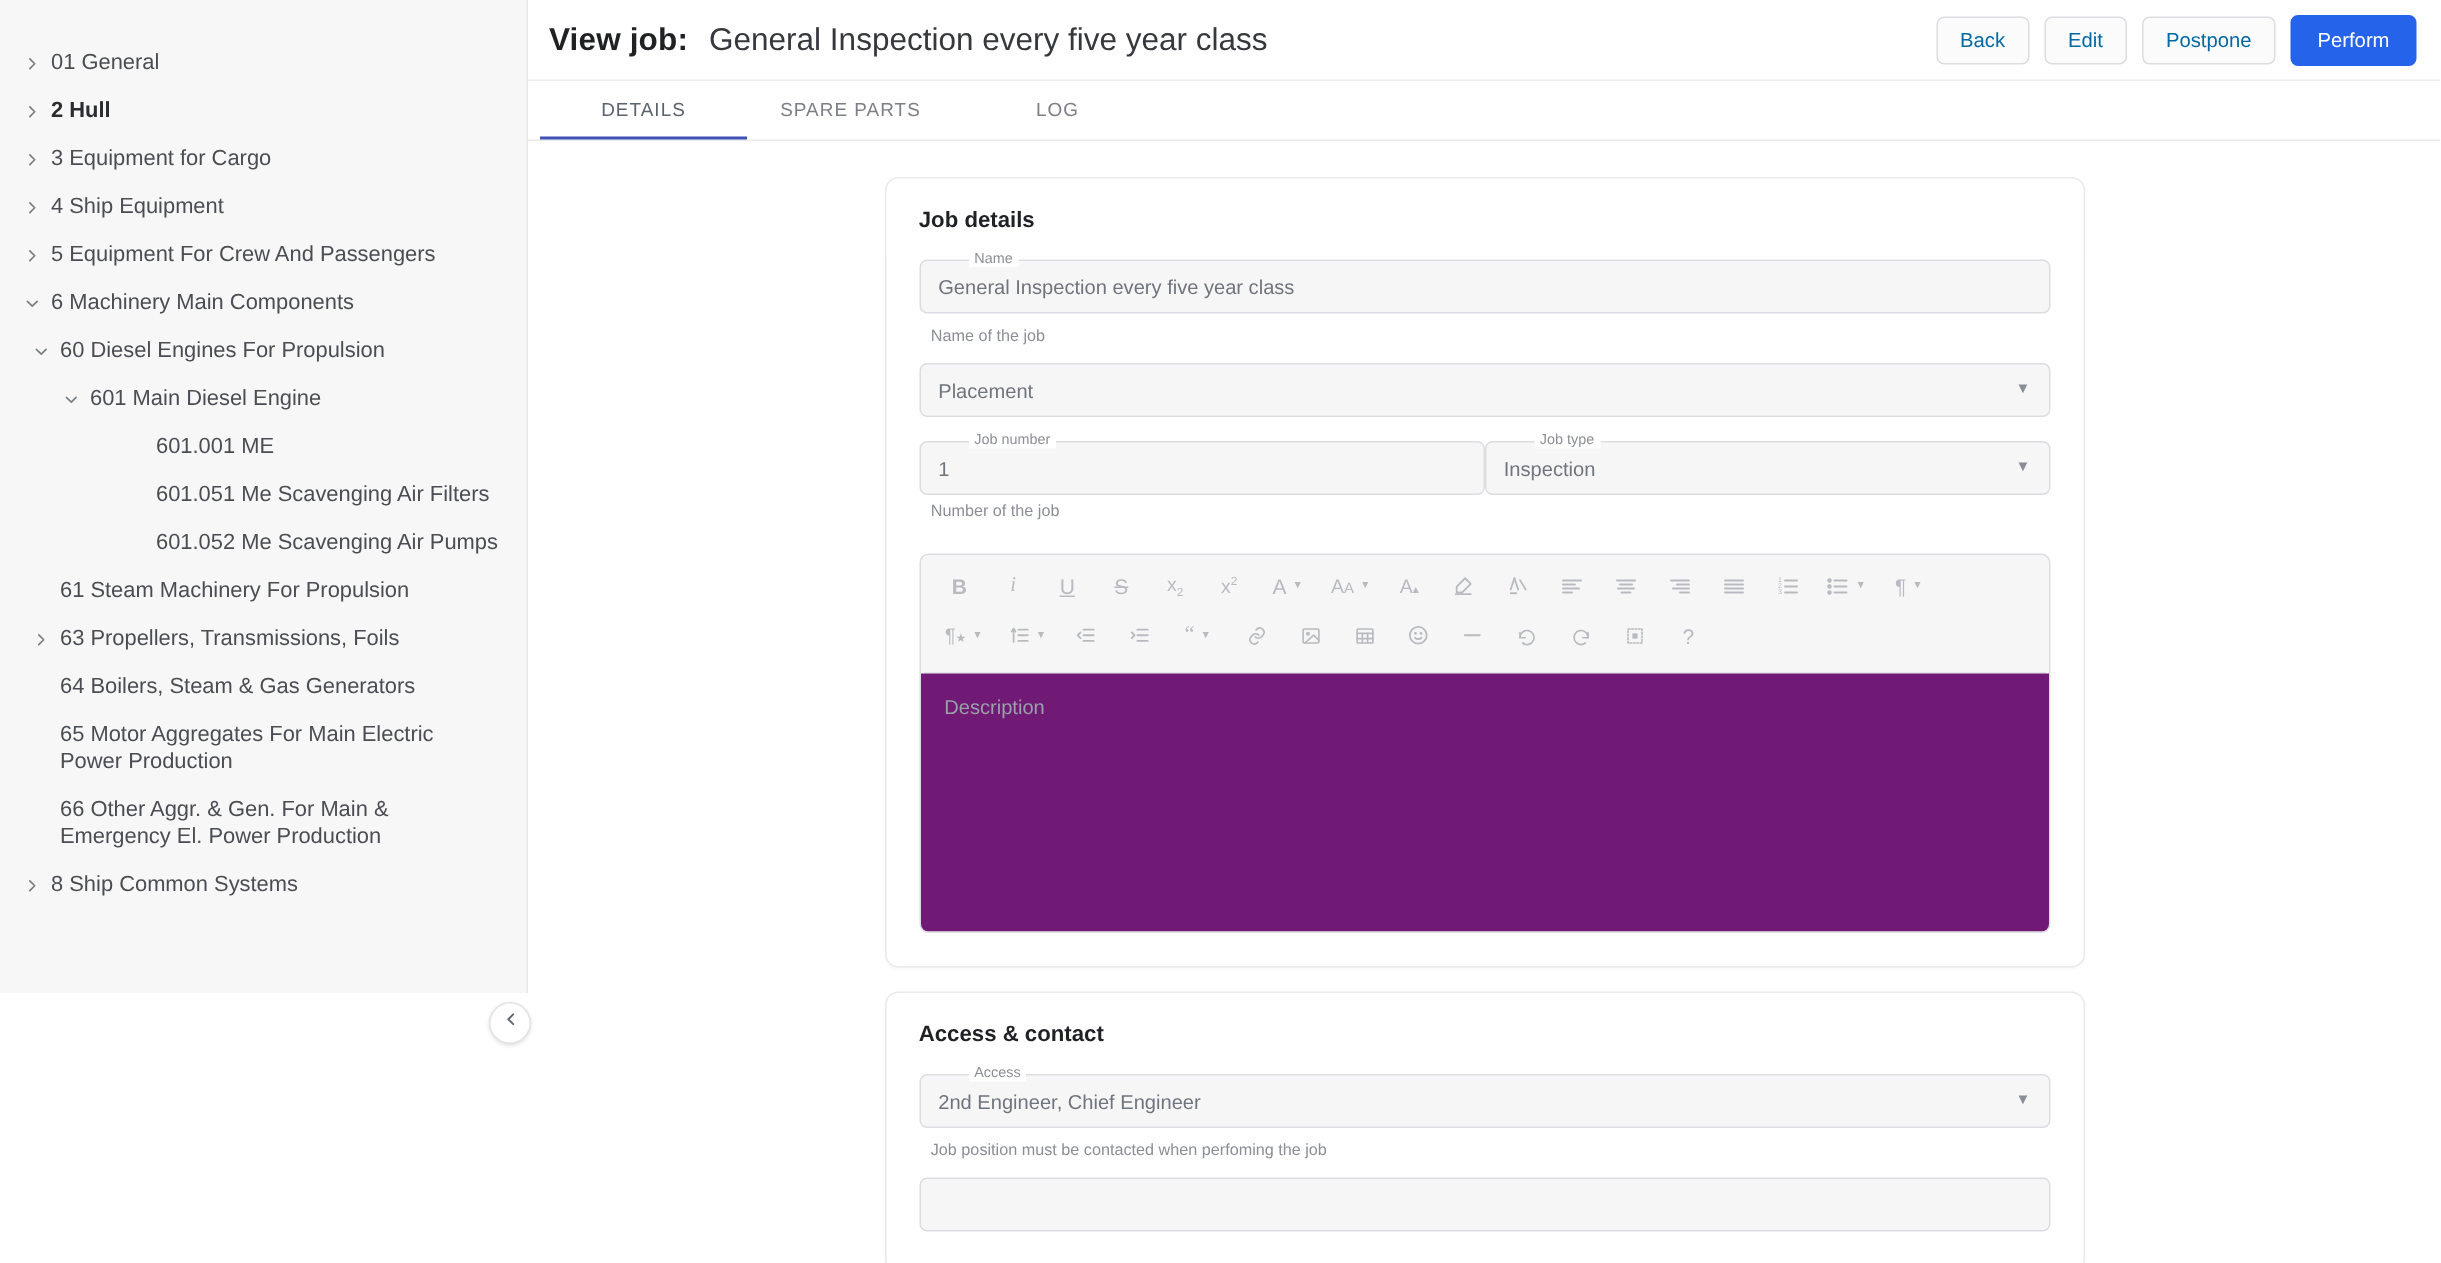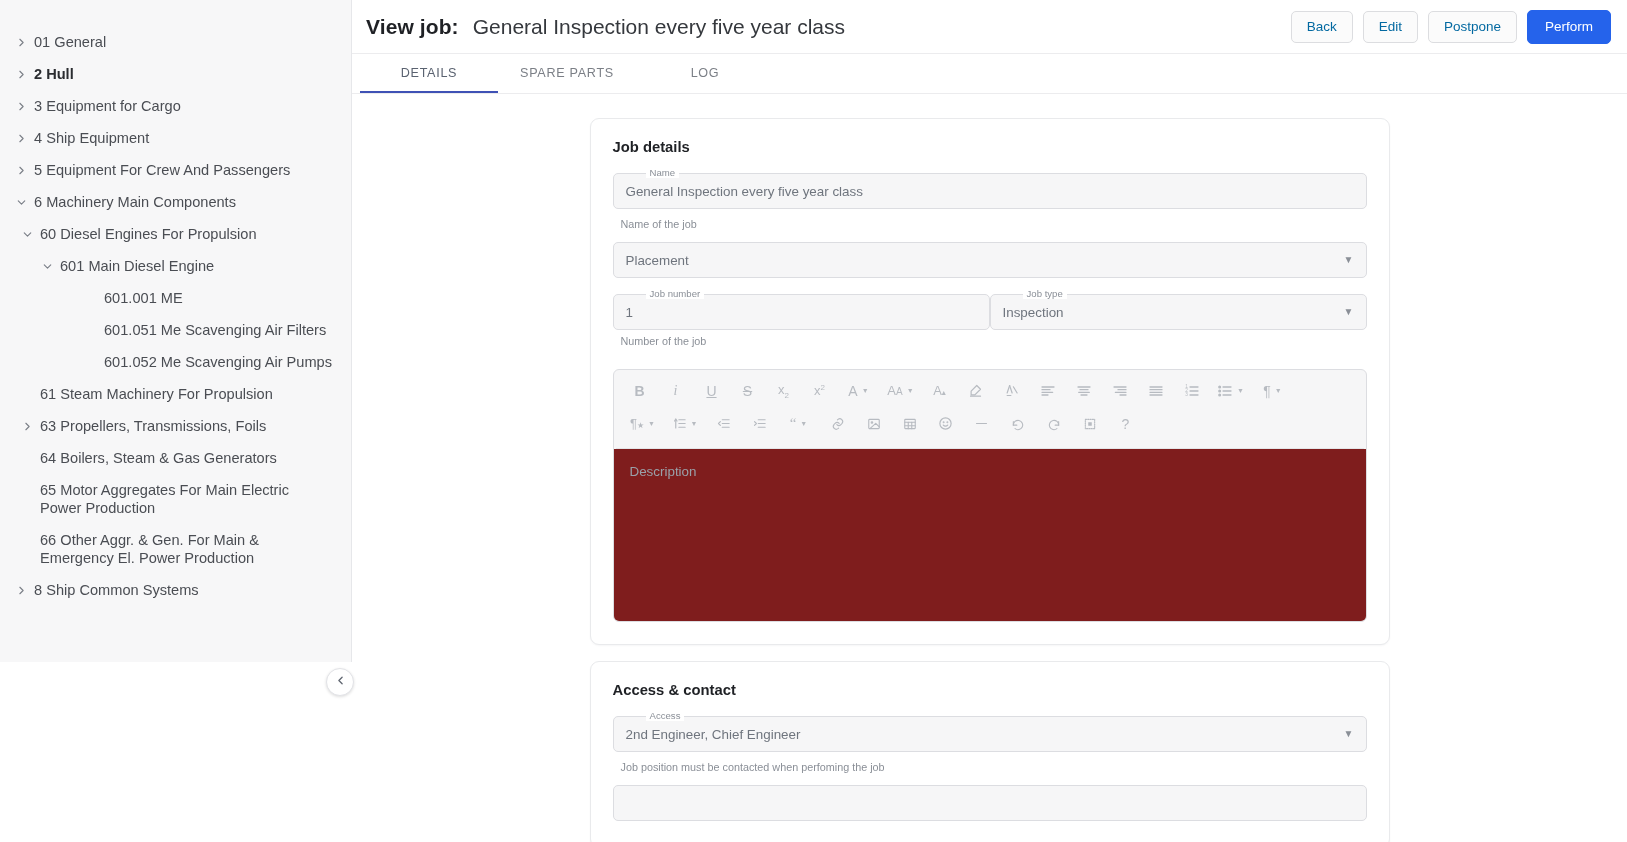--- a/index.html
+++ b/index.html
@@ -173,21 +173,21 @@
   }
   .tbtn svg { display: block; }
   .tbtn.wide { width: 42px; gap: 2px; }
   .tb-caret { font-size: 7px; margin-left: 2px; color: #b7bbc1; }
   .toolbar-divider { height: 1px; background: #e4e5e8; margin: 2px 2px 0 2px; }
   .edit-area {
     min-height: 172px;
     padding: 15px 16px;
     font-size: 13.4px;
     color: #9aa0a8;
-    background: #7f1d1d;
+    background: #701a75;
     cursor: text;
   }
 </style>
 </head>
 <body>
 
 <div id="app">
 
   <div id="sidebar">
     <div id="tree-list">

